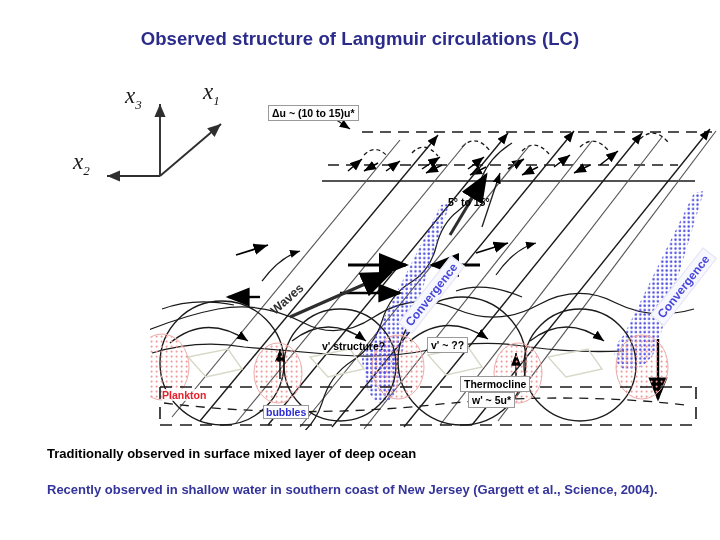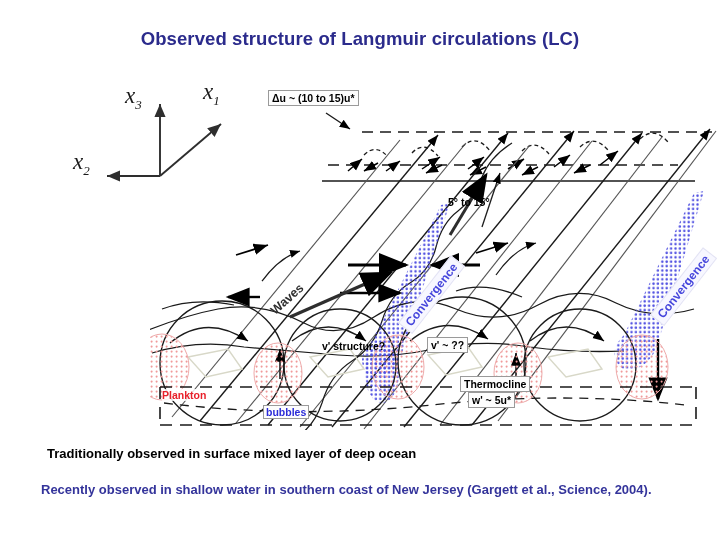--- a/index.html
+++ b/index.html
@@ -39,21 +39,21 @@
   .bullet1 {
     position: absolute;
     left: 47px; top: 446px;
     font-size: 13px;
     font-weight: bold;
     color: #000;
     white-space: nowrap;
   }
   .bullet2 {
     position: absolute;
-    left: 41px; top: 481px;
+    left: 47px; top: 481px;
     width: 630px;
     font-size: 13px;
     font-weight: bold;
     color: #34349b;
     line-height: 1.35;
   }
   
   .axes { position: absolute; left: 95px; top: 88px; width: 170px; height: 110px; }
   .axlabel {
     position: absolute;
@@ -285,21 +285,21 @@
       <g stroke="#1a1a1a" stroke-width="1.3" fill="none" marker-end="url(#abk)">
         <line x1="332" y1="142" x2="350" y2="88"></line>
       </g>
 
       <g stroke="#1a1a1a" stroke-width="1.3" fill="none" marker-end="url(#abk)">
         <line x1="176" y1="28" x2="200" y2="44"></line>
       </g>
     </svg>
 
     
-    <div class="dlabel boxed" style="left:118px; top:5px;"><span>Δu ~ (10 to 15)u*</span></div>
+    <div class="dlabel boxed" style="left:118px; top:20px;"><span>Δu ~ (10 to 15)u*</span></div>
 
     <div class="rot dark" style="left:118px; top:222px; transform: rotate(-42deg);">Waves</div>
 
     <div class="rot dark" style="left:286px; top:200px; transform: rotate(-70deg); font-size:12px;">Wind</div>
 
     <div class="dlabel plain" style="left:298px; top:111px;">5° to 15°</div>
 
     <div class="rot conv" style="left:248px; top:238px; transform: rotate(-52deg);">Convergence</div>
 
     <div class="rot conv" style="left:500px; top:230px; transform: rotate(-52deg);">Convergence</div>

